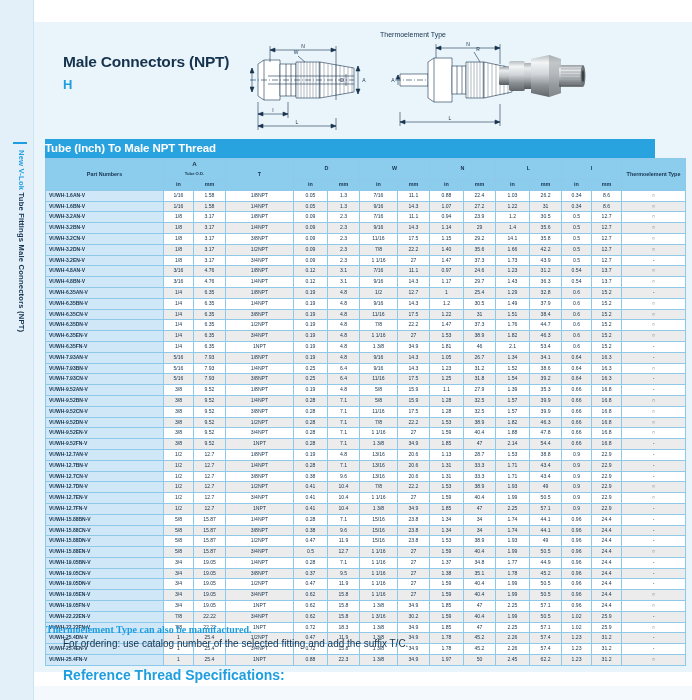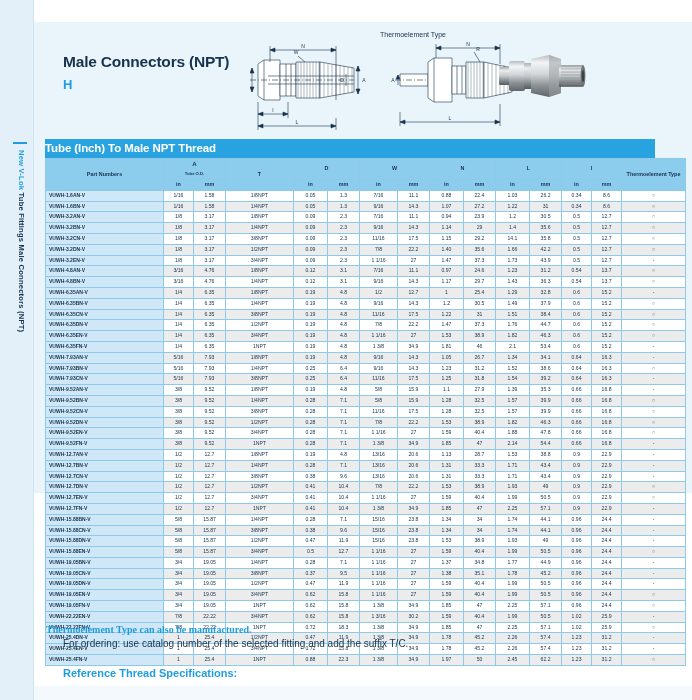--- a/index.html
+++ b/index.html
@@ -5,21 +5,21 @@
   * { box-sizing: border-box; }
   html, body {
     margin: 0; padding: 0;
     width: 692px; height: 700px;
     background: #ffffff;
     font-family: "Liberation Sans", sans-serif;
     overflow: hidden;
   }
   #page {
     position: relative;
-    width: 692px; height: 493px;
+    width: 692px; height: 672px;
     background: #eaf4fb;
   }
   
   #side-tab {
     position: absolute; left: 0; top: 0;
     width: 34px; height: 700px;
     background: #e3f0fa;
     border-right: 1px solid #cfe4f2;
   }
   #side-rule {
@@ -107,21 +107,21 @@
   #note1 {
     position: absolute; left: 46px; top: 624px;
     font-size: 10px; font-weight: bold; color: #1e9ee0; font-family: Liberation Serif, serif;
   }
   #note2 {
     position: absolute; left: 63px; top: 638px;
     font-size: 10px; color: #16334d;
   }
   #note3 {
     position: absolute; left: 63px; top: 667px;
-    font-size: 11px; font-weight: bold; color: #1e9ee0;
+    font-size: 14px; font-weight: bold; color: #1e9ee0;
   }
   #bottom-fade {
     position: absolute; left: 34px; top: 686px;
     width: 658px; height: 14px;
     background: #f3f9fd;
   }
 </style>
 </head>
 <body>
 

